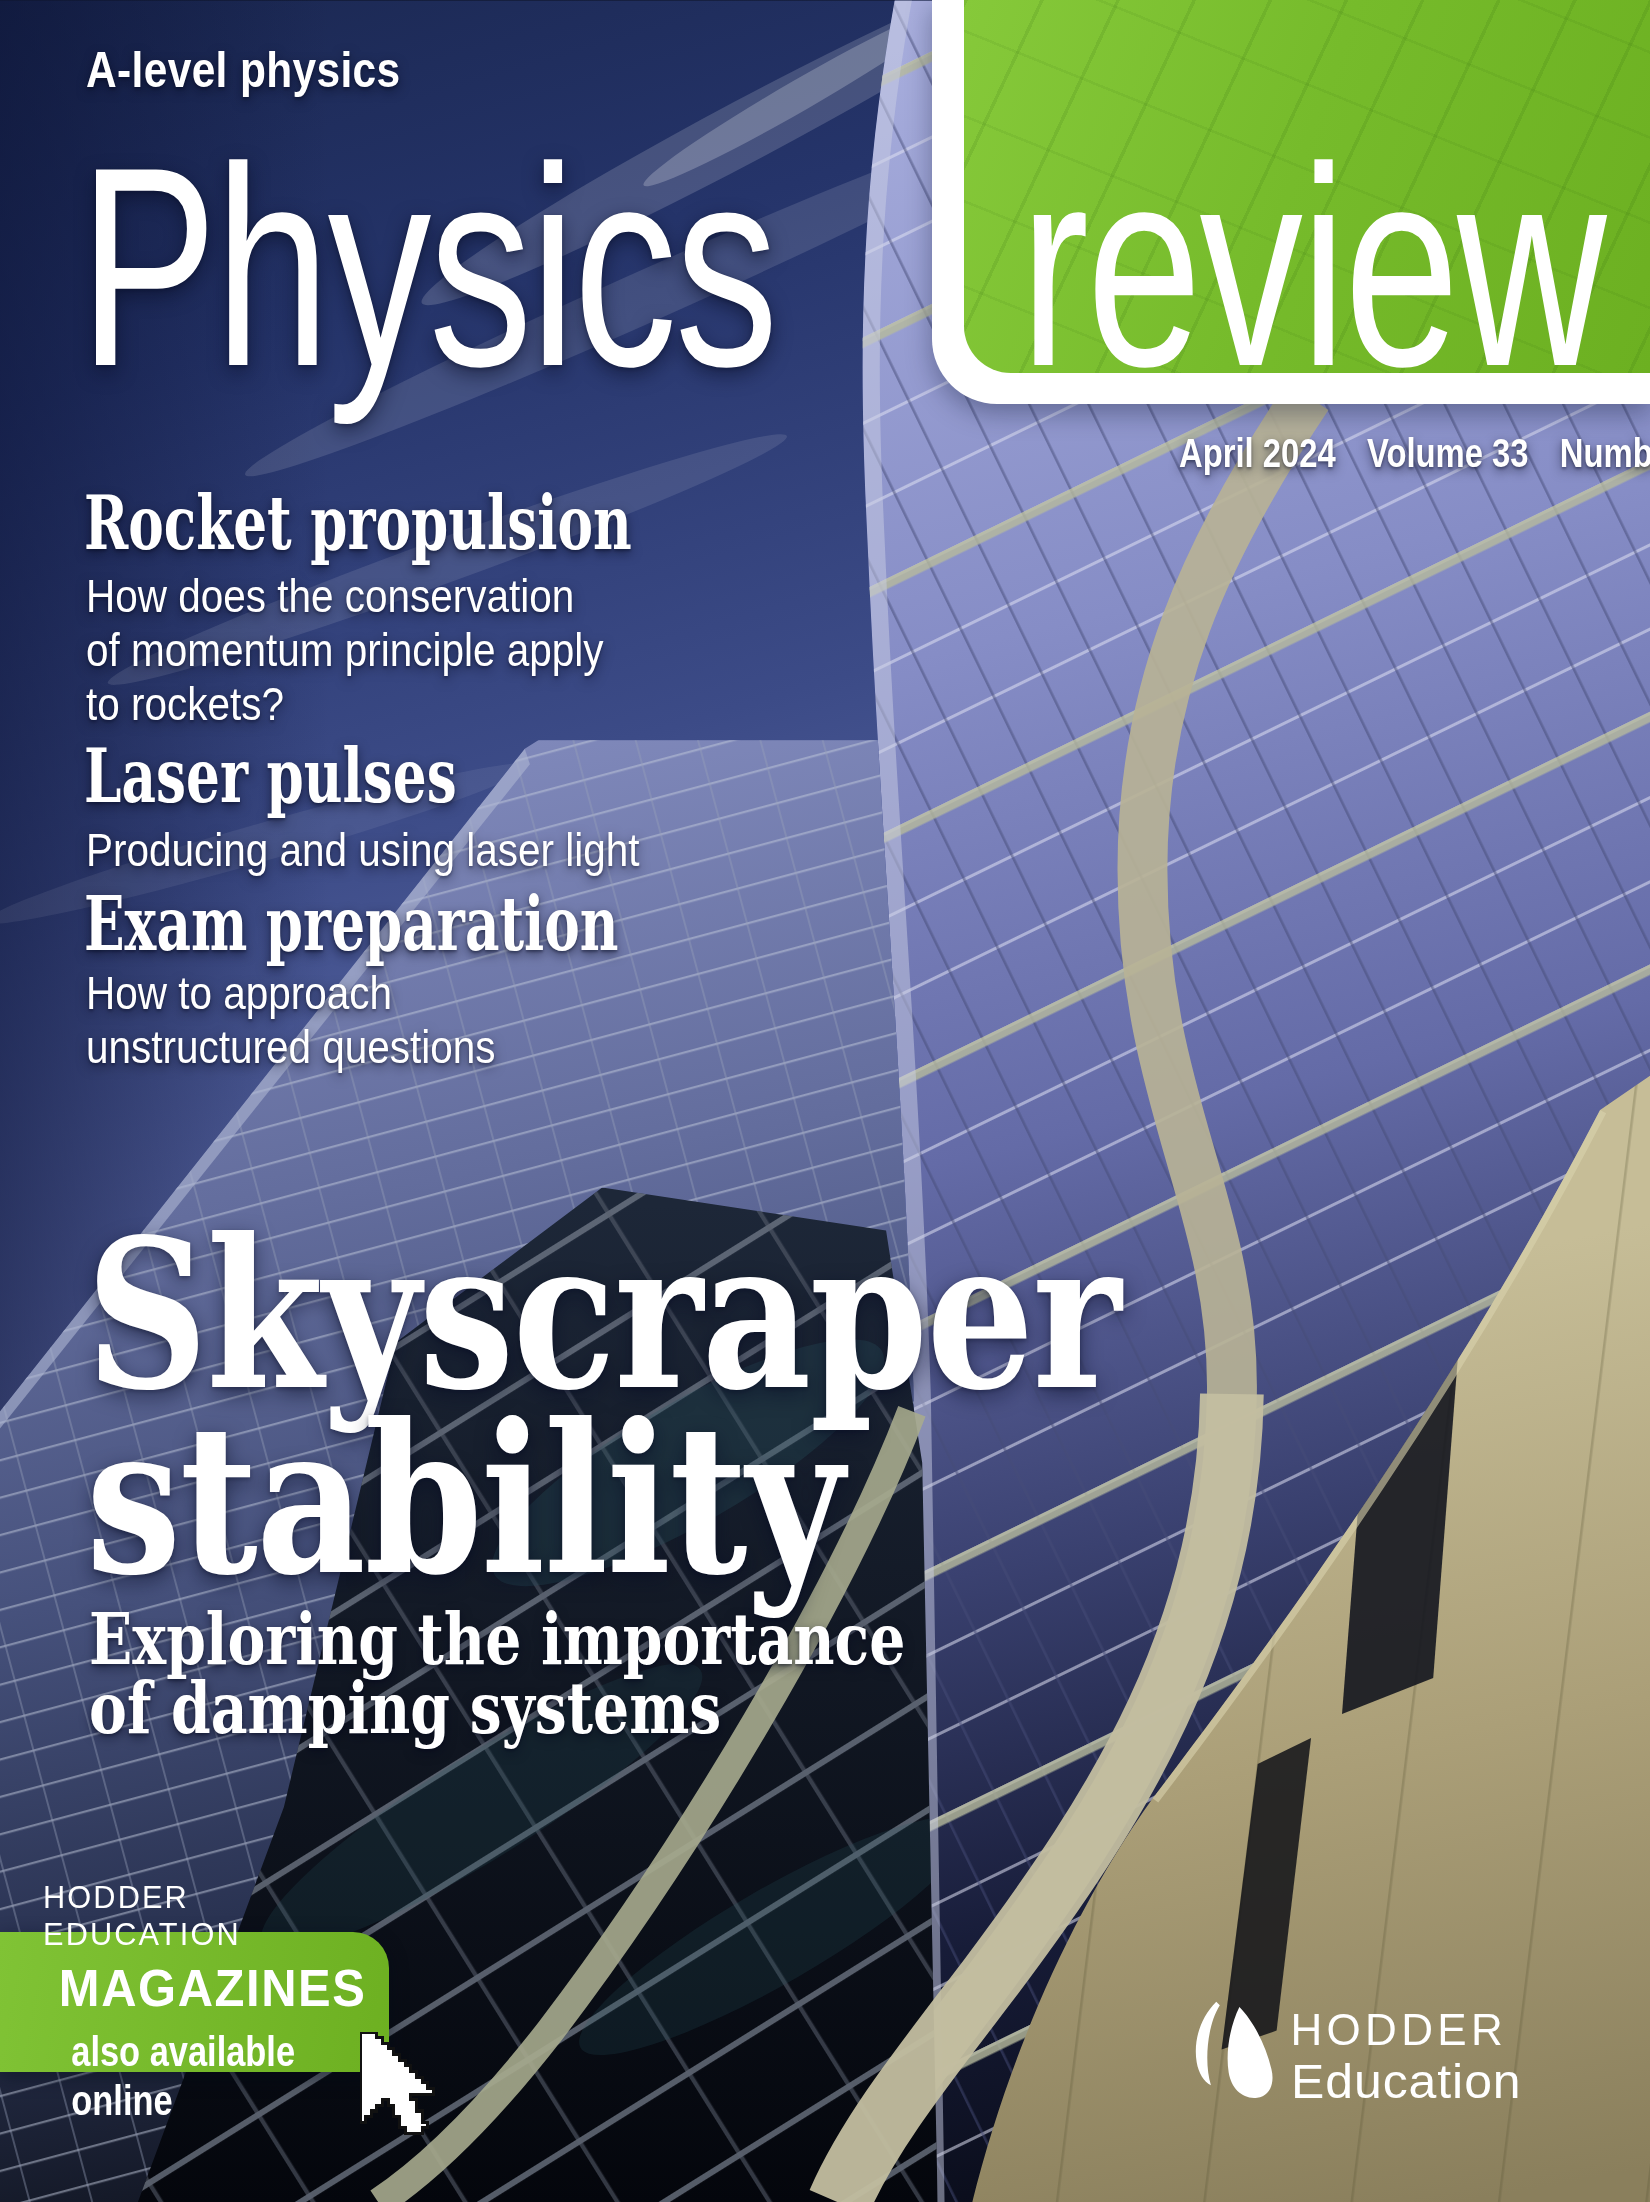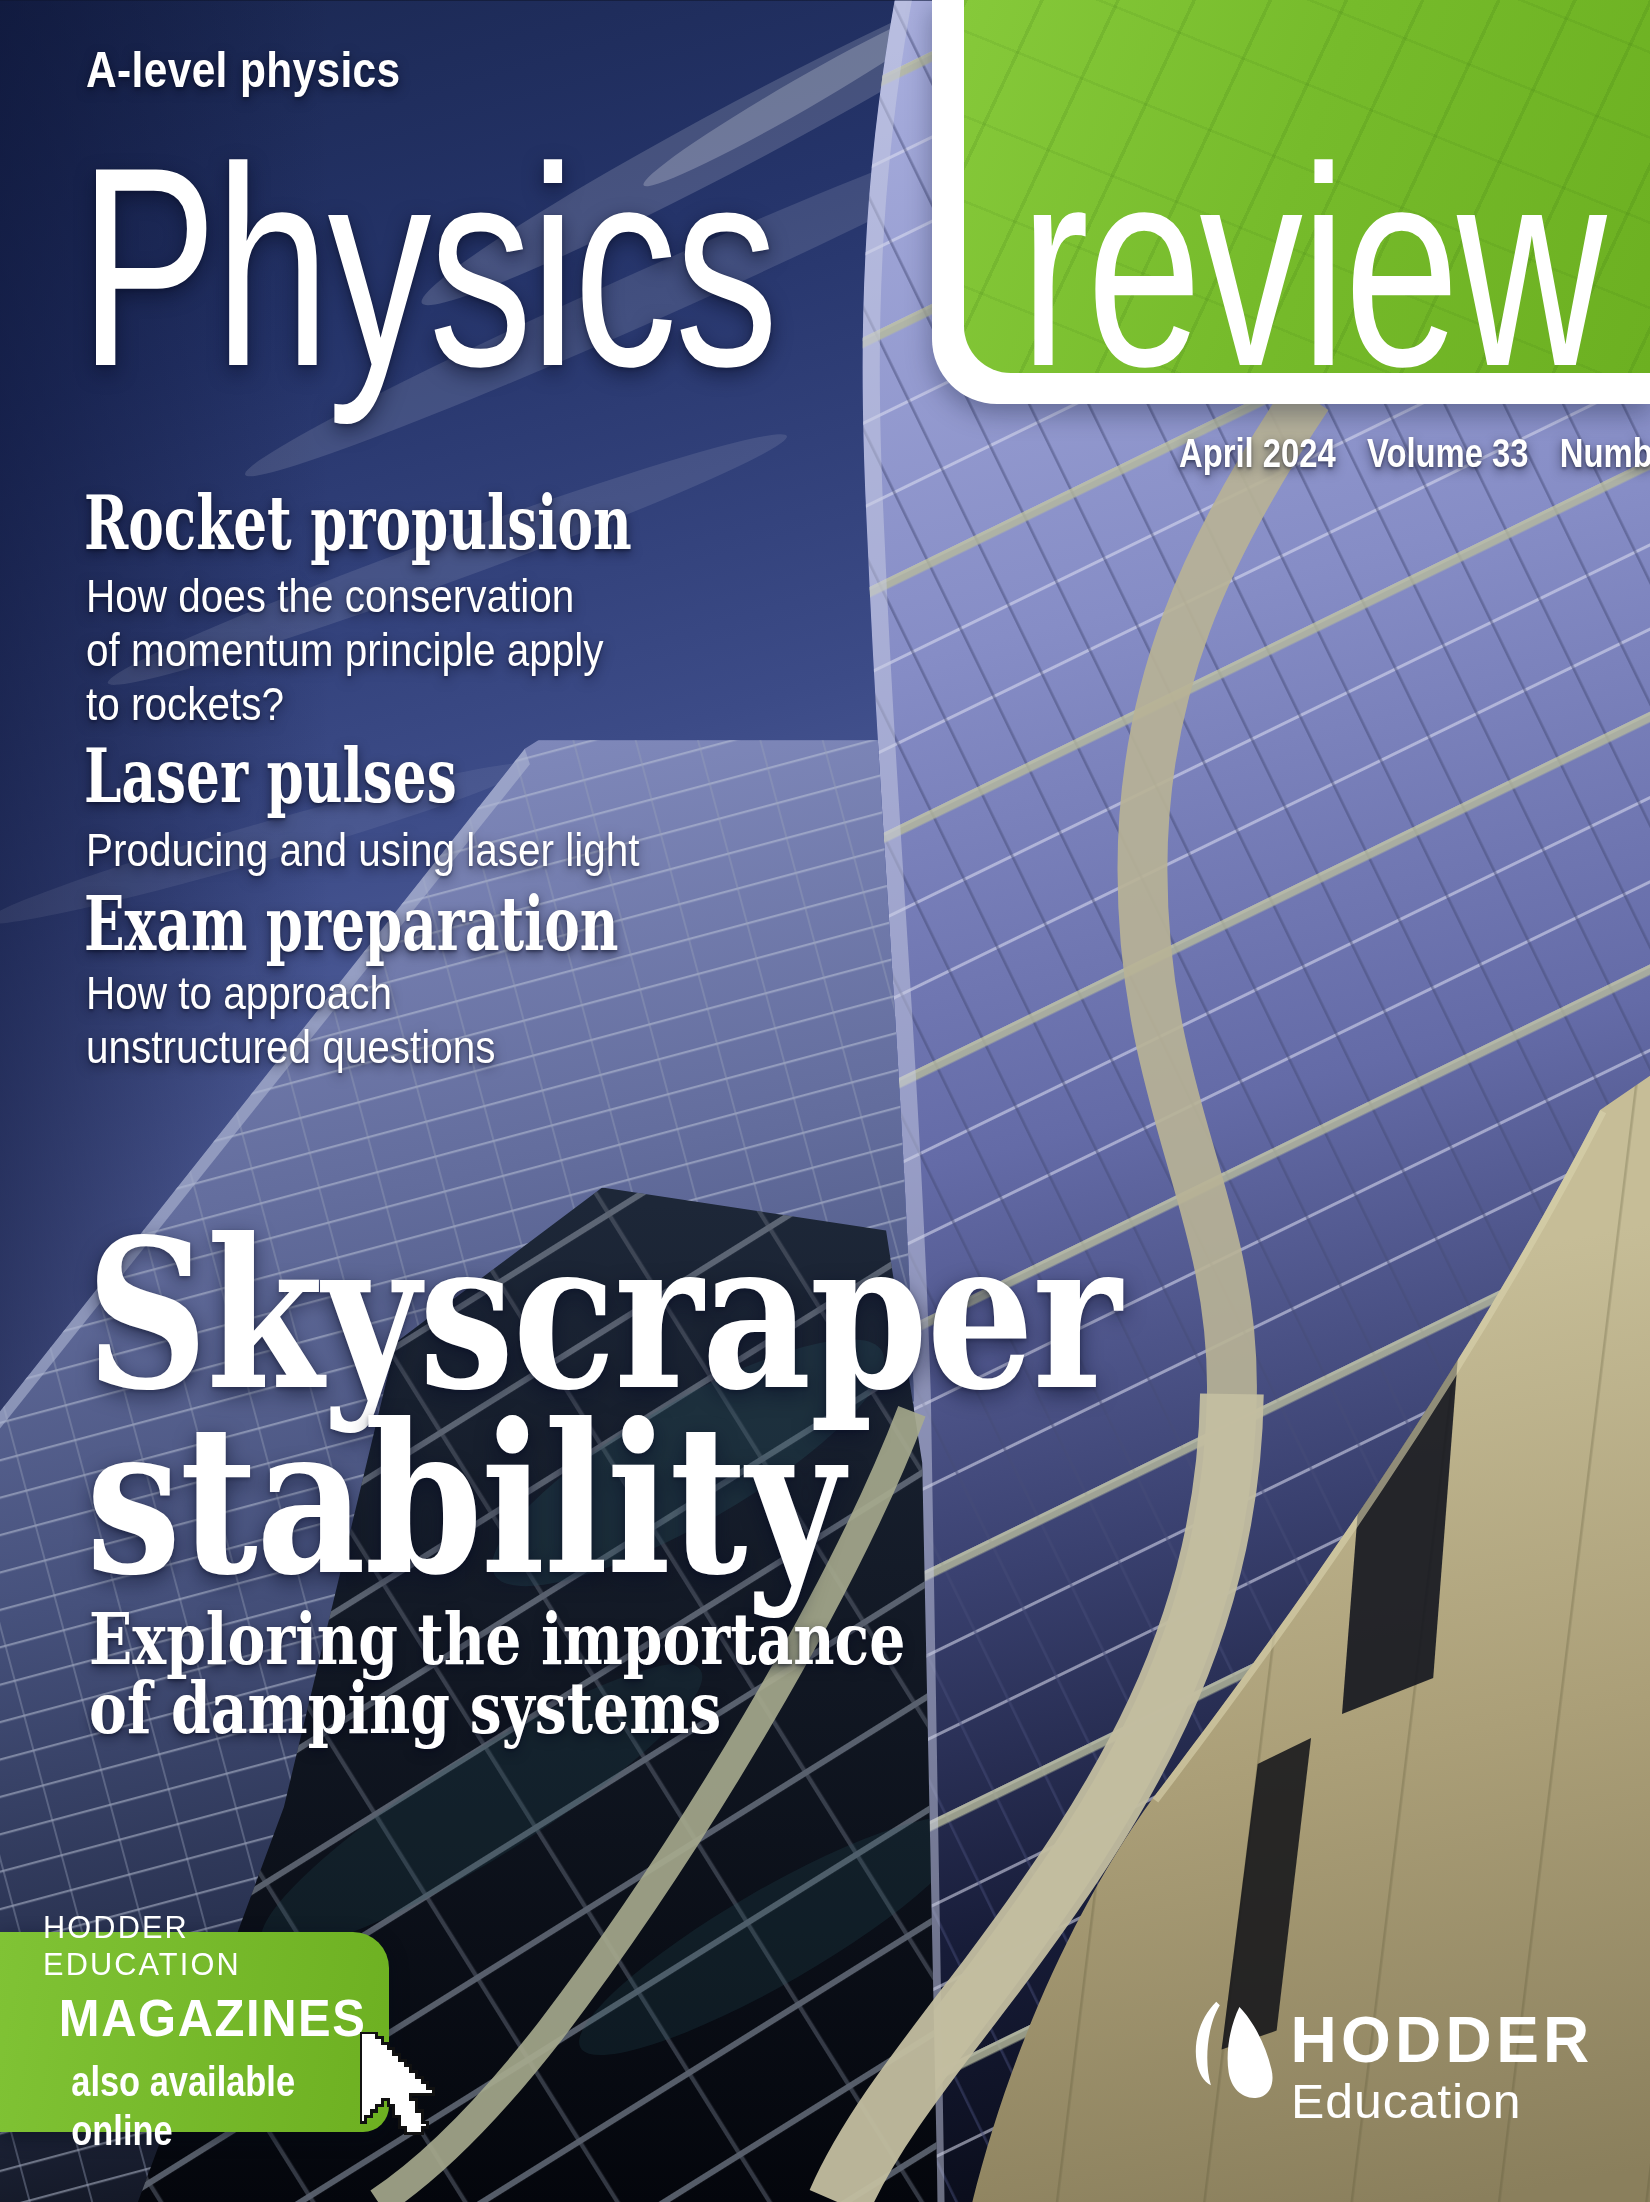--- a/index.html
+++ b/index.html
@@ -42,37 +42,37 @@
   #feat2-title{left:84px;top:887px;}
   #feat2-sub{left:86px;top:966px;}
 
   
   #story-line1{left:86px;top:1212px;font-size:206px;transform:scaleX(.82);letter-spacing:-1.7px;}
   #story-line2{left:86px;top:1397px;font-size:206px;transform:scaleX(.82);letter-spacing:-1.7px;}
   #story-sub{left:89px;top:1605px;font-size:71px;line-height:69px;transform:scaleX(.8);}
 
   
   #promo-box{
-    position:absolute;left:0;top:1932px;width:389px;height:200px;
+    position:absolute;left:0;top:1932px;width:389px;height:140px;
     border-radius:0 36px 26px 0;
     background:linear-gradient(100deg,#80c335,#6db021);
     box-shadow:0 5.2px 19px rgba(5,10,25,.45);
     display:flex;flex-direction:column;align-items:center;justify-content:center;
     padding-left:36px;box-sizing:border-box;z-index:5;
   }
   #promo-line1{font-size:32px;letter-spacing:2.2px;font-weight:400;transform:scaleX(.96);}
   #promo-line2{font-size:52px;font-weight:bold;letter-spacing:1.7px;transform:scaleX(.94);margin-top:5.2px;}
   #promo-line3{font-size:43px;font-weight:bold;transform:scaleX(.8);margin-top:8.6px;}
   #cursor{position:absolute;left:360px;top:2032px;z-index:6;}
 
   
   #publisher{position:absolute;left:1186px;top:1998px;display:flex;align-items:flex-start;gap:15.5px;z-index:5;}
   #publisher .mark{width:89px;height:107px;}
   #publisher .words{display:flex;flex-direction:column;margin-top:10.3px;}
-  #pub-word1{font-size:64px;font-weight:bold;letter-spacing:4.3px;line-height:1;}
+  #pub-word1{font-size:44px;font-weight:normal;letter-spacing:4.3px;line-height:1;}
   #pub-word2{font-size:49px;font-weight:400;letter-spacing:0.9px;line-height:1;margin-top:5.2px;transform:scaleX(1.02);transform-origin:0 0;}
 </style>
 </head>
 <body>
 
 <div id="cover">
 
   <svg id="photo" width="1650" height="2203" viewBox="0 0 1918 2560" aria-hidden="true">
     <defs>
       <linearGradient id="skyGrad" x1="0" y1="0" x2="0.22" y2="1">

